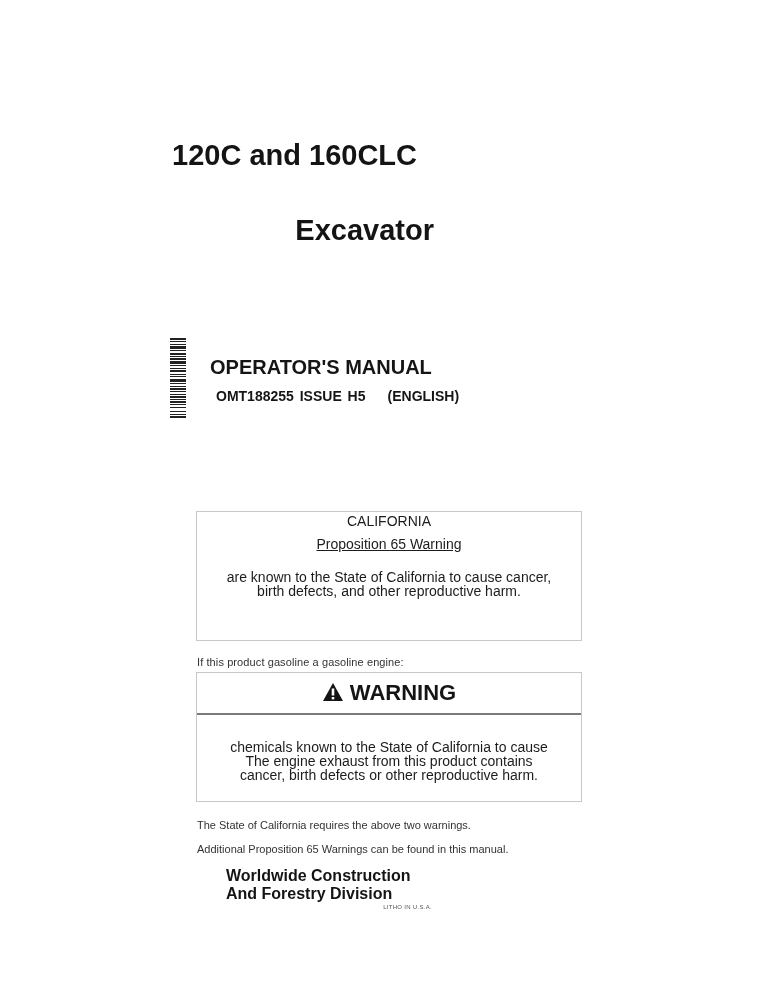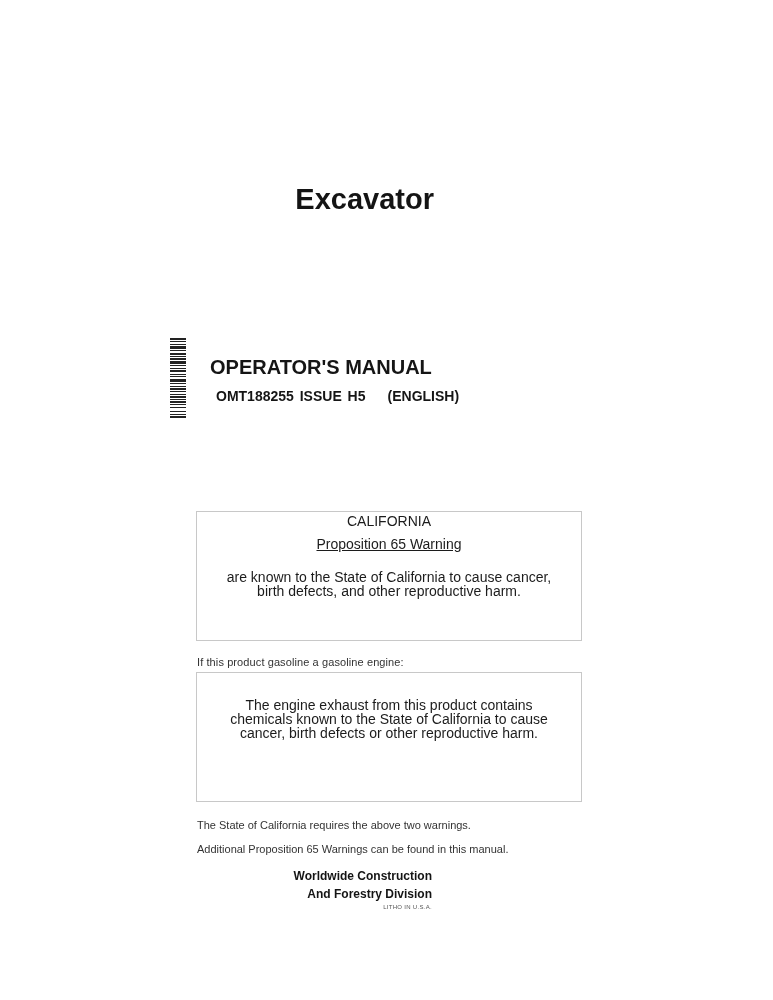--- a/index.html
+++ b/index.html
@@ -144,41 +144,41 @@
       font-size: 11px;
       color: #333;
     }
     .fn1 { top: 819px; }
     .fn2 { top: 843px; }
 
     .division {
       left: 226px;
       top: 867px;
       width: 206px;
-      text-align: right;
-      font-weight: bold;
-      font-size: 12px;
+      font-weight: bold;
+      font-size: 16px;
       line-height: 18px;
       color: #141414;
     }
     .division span { display: block; white-space: nowrap; }
     .litho {
       left: 360px;
       top: 904px;
       width: 72px;
       text-align: right;
       font-size: 6px;
       color: #555;
       letter-spacing: 0.3px;
     }
   </style>
 </head>
 <body>
 
 <div class="abs title-block">
+  <span class="title-line1">120C and 160CLC</span>
   <span class="title-line2">Excavator</span>
 </div>
 
 <div class="abs barcode" id="barcode">
     <div class="bar" style="top: 0px; height: 2px;"></div>
     <div class="bar" style="top: 3px; height: 1px;"></div>
     <div class="bar" style="top: 6px; height: 1px;"></div>
     <div class="bar" style="top: 8px; height: 3px;"></div>
     <div class="bar" style="top: 12px; height: 1px;"></div>
     <div class="bar" style="top: 15px; height: 2px;"></div>
@@ -218,23 +218,33 @@
   <div class="ca-sub">Proposition 65 Warning</div>
   <div class="ca-body">
     <div>are known to the State of California to cause cancer,</div>
     <div>birth defects, and other reproductive harm.</div>
   </div>
 </div>
 
 <div class="abs gas-note">If this product gasoline a gasoline engine:</div>
 
 <div class="abs warn-box">
+  <div class="warn-header">
+    <span class="warn-icon">
+      <svg width="22" height="20" viewBox="0 0 22 20">
+        <polygon points="11,1 21,19 1,19" fill="#141414"></polygon>
+        <rect x="9.7" y="6.5" width="2.6" height="7" fill="#ffffff"></rect>
+        <rect x="9.7" y="15" width="2.6" height="2.4" fill="#ffffff"></rect>
+      </svg>
+    </span>
+    <span>WARNING</span>
+  </div>
   <div class="warn-body">
+    <div>chemicals known to the State of California to cause</div>
     <div>The engine exhaust from this product contains</div>
-    <div>chemicals known to the State of California to cause</div>
     <div>cancer, birth defects or other reproductive harm.</div>
   </div>
 </div>
 
 <div class="abs foot-note fn1">The State of California requires the above two warnings.</div>
 <div class="abs foot-note fn2">Additional Proposition 65 Warnings can be found in this manual.</div>
 
 <div class="abs division">
   <span>Worldwide Construction</span>
   <span>And Forestry Division</span>

